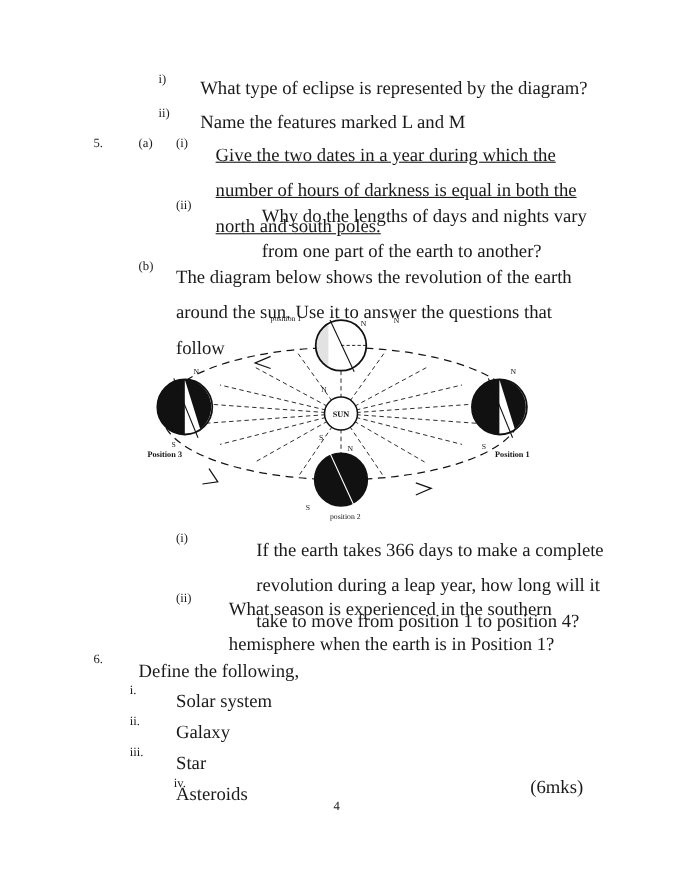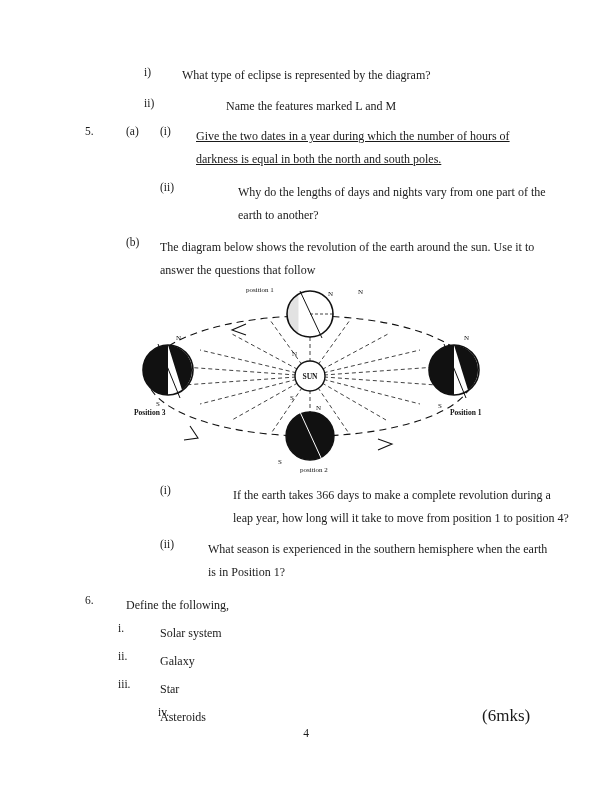--- a/index.html
+++ b/index.html
@@ -27,28 +27,28 @@
     position: absolute;
     display: flex;
     align-items: flex-start;
   }
   .marker {
     flex: 0 0 auto;
     font-size: 11.5px;
     line-height: 1.45;
   }
   .txt {
-    font-size: 12px;
+    font-size: 17px;
     line-height: 1.9;
     text-align: left;
   }
 
   
   #q-i { left: 144px; top: 64px; width: 430px; }
-  #q-ii { left: 144px; top: 95px; width: 430px; gap: 44px; }
+  #q-ii { left: 144px; top: 95px; width: 430px; }
   .lbl-sm { width: 38px; }
 
   
   #num5 { left: 85px; top: 125px; font-size: 11.5px; }
   #q5a { left: 126px; top: 125px; font-size: 11.5px; }
   #q5a-i-lbl { left: 160px; top: 125px; font-size: 11.5px; }
   #q5a-i { left: 196px; top: 125px; width: 330px; text-decoration: underline; }
   #q5a-ii-lbl { left: 160px; top: 181px; font-size: 11.5px; }
   #q5a-ii { left: 196px; top: 181px; width: 330px; margin-left: 42px; }
 

